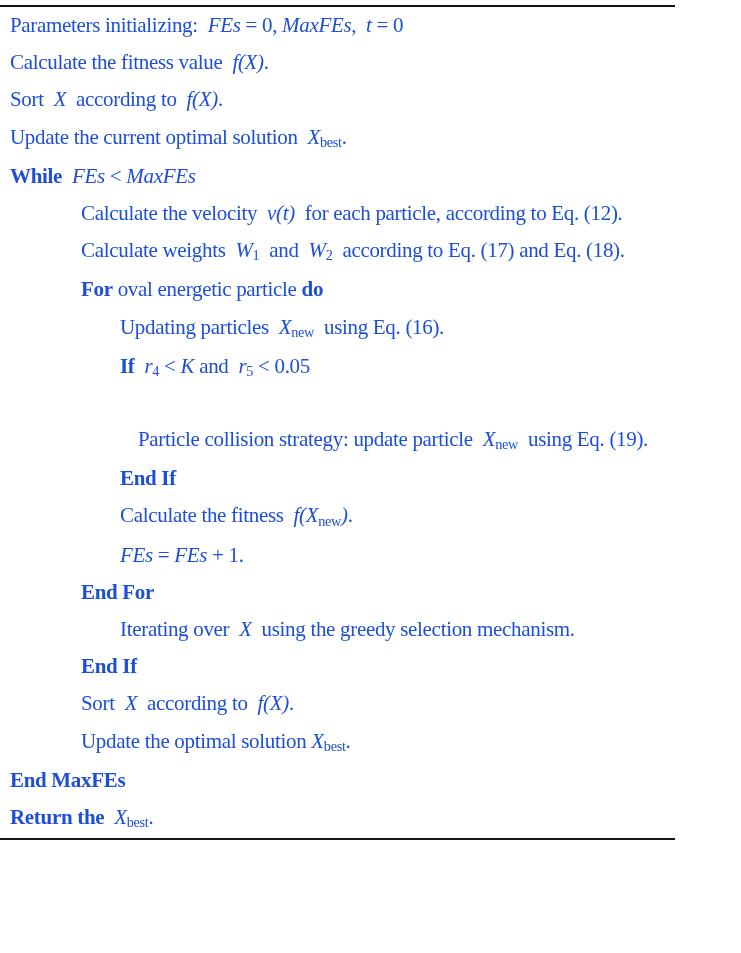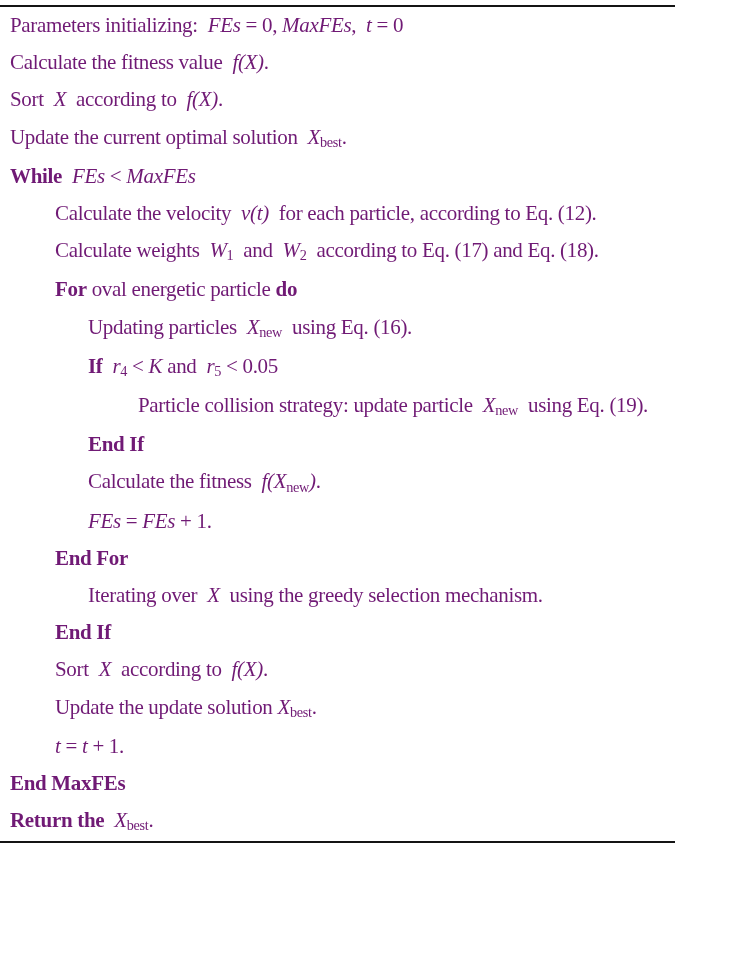--- a/index.html
+++ b/index.html
@@ -6,40 +6,40 @@
     margin: 0;
     padding: 0;
     background: #ffffff;
   }
   .page {
     position: relative;
     width: 675px;
     height: 953px;
     background: #ffffff;
     font-family: "Liberation Serif", "DejaVu Serif", serif;
-    color: #701a75;
+    color: #1d4ed8;
     overflow: hidden;
   }
   .algo {
     margin-top: 5px;
     border-top: 2px solid #141414;
     border-bottom: 2px solid #141414;
     width: 741px;
     box-sizing: border-box;
   }
   .line {
     font-size: 21px;
     line-height: 37.2px;
     letter-spacing: -0.015em;
     white-space: nowrap;
   }
   .ind0 { padding-left: 10px; }
-  .ind1 { padding-left: 55px; }
-  .ind2 { padding-left: 88px; }
-  .ind3 { padding-left: 138px; }
+  .ind1 { padding-left: 81px; }
+  .ind2 { padding-left: 120px; }
+  .ind3 { padding-left: 138px; margin-top: 34px; }
   .sr { font-style: normal; }
   .sb { font-weight: bold; }
   .si { font-style: italic; }
   .ssub {
     font-size: 0.68em;
     position: relative;
     top: 0.22em;
   }
   .ssubn {
     font-style: normal;
@@ -65,18 +65,17 @@
       <div class="line ind2"><span class="sr">Updating particles&nbsp; </span><span class="si">X</span><span class="ssub">new</span><span class="sr">&nbsp; using Eq. (16).</span></div>
       <div class="line ind2"><span class="sb">If&nbsp; </span><span class="si">r</span><span class="ssubn">4</span><span class="sr"> &lt; </span><span class="si">K</span><span class="sr"> and&nbsp; </span><span class="si">r</span><span class="ssubn">5</span><span class="sr"> &lt; 0.05</span></div>
       <div class="line ind3"><span class="sr">Particle collision strategy: update particle&nbsp; </span><span class="si">X</span><span class="ssub">new</span><span class="sr">&nbsp; using Eq. (19).</span></div>
       <div class="line ind2"><span class="sb">End If</span></div>
       <div class="line ind2"><span class="sr">Calculate the fitness&nbsp; </span><span class="si">f(X</span><span class="ssub">new</span><span class="si">)</span><span class="sr">.</span></div>
       <div class="line ind2"><span class="si">FEs</span><span class="sr"> = </span><span class="si">FEs</span><span class="sr"> + 1.</span></div>
       <div class="line ind1"><span class="sb">End For</span></div>
       <div class="line ind2"><span class="sr">Iterating over&nbsp; </span><span class="si">X</span><span class="sr">&nbsp; using the greedy selection mechanism.</span></div>
       <div class="line ind1"><span class="sb">End If</span></div>
       <div class="line ind1"><span class="sr">Sort&nbsp; </span><span class="si">X</span><span class="sr">&nbsp; according to&nbsp; </span><span class="si">f(X)</span><span class="sr">.</span></div>
-      <div class="line ind1"><span class="sr">Update the update solution </span><span class="si">X</span><span class="ssub">best</span><span class="sr">.</span></div>
-      <div class="line ind1"><span class="si">t</span><span class="sr"> = </span><span class="si">t</span><span class="sr"> + 1.</span></div>
+      <div class="line ind1"><span class="sr">Update the optimal solution </span><span class="si">X</span><span class="ssub">best</span><span class="sr">.</span></div>
       <div class="line ind0"><span class="sb">End MaxFEs</span></div>
       <div class="line ind0"><span class="sb">Return the&nbsp; </span><span class="si">X</span><span class="ssub">best</span><span class="sr">.</span></div>
     </div>
 </div>
 
 </body></html>

